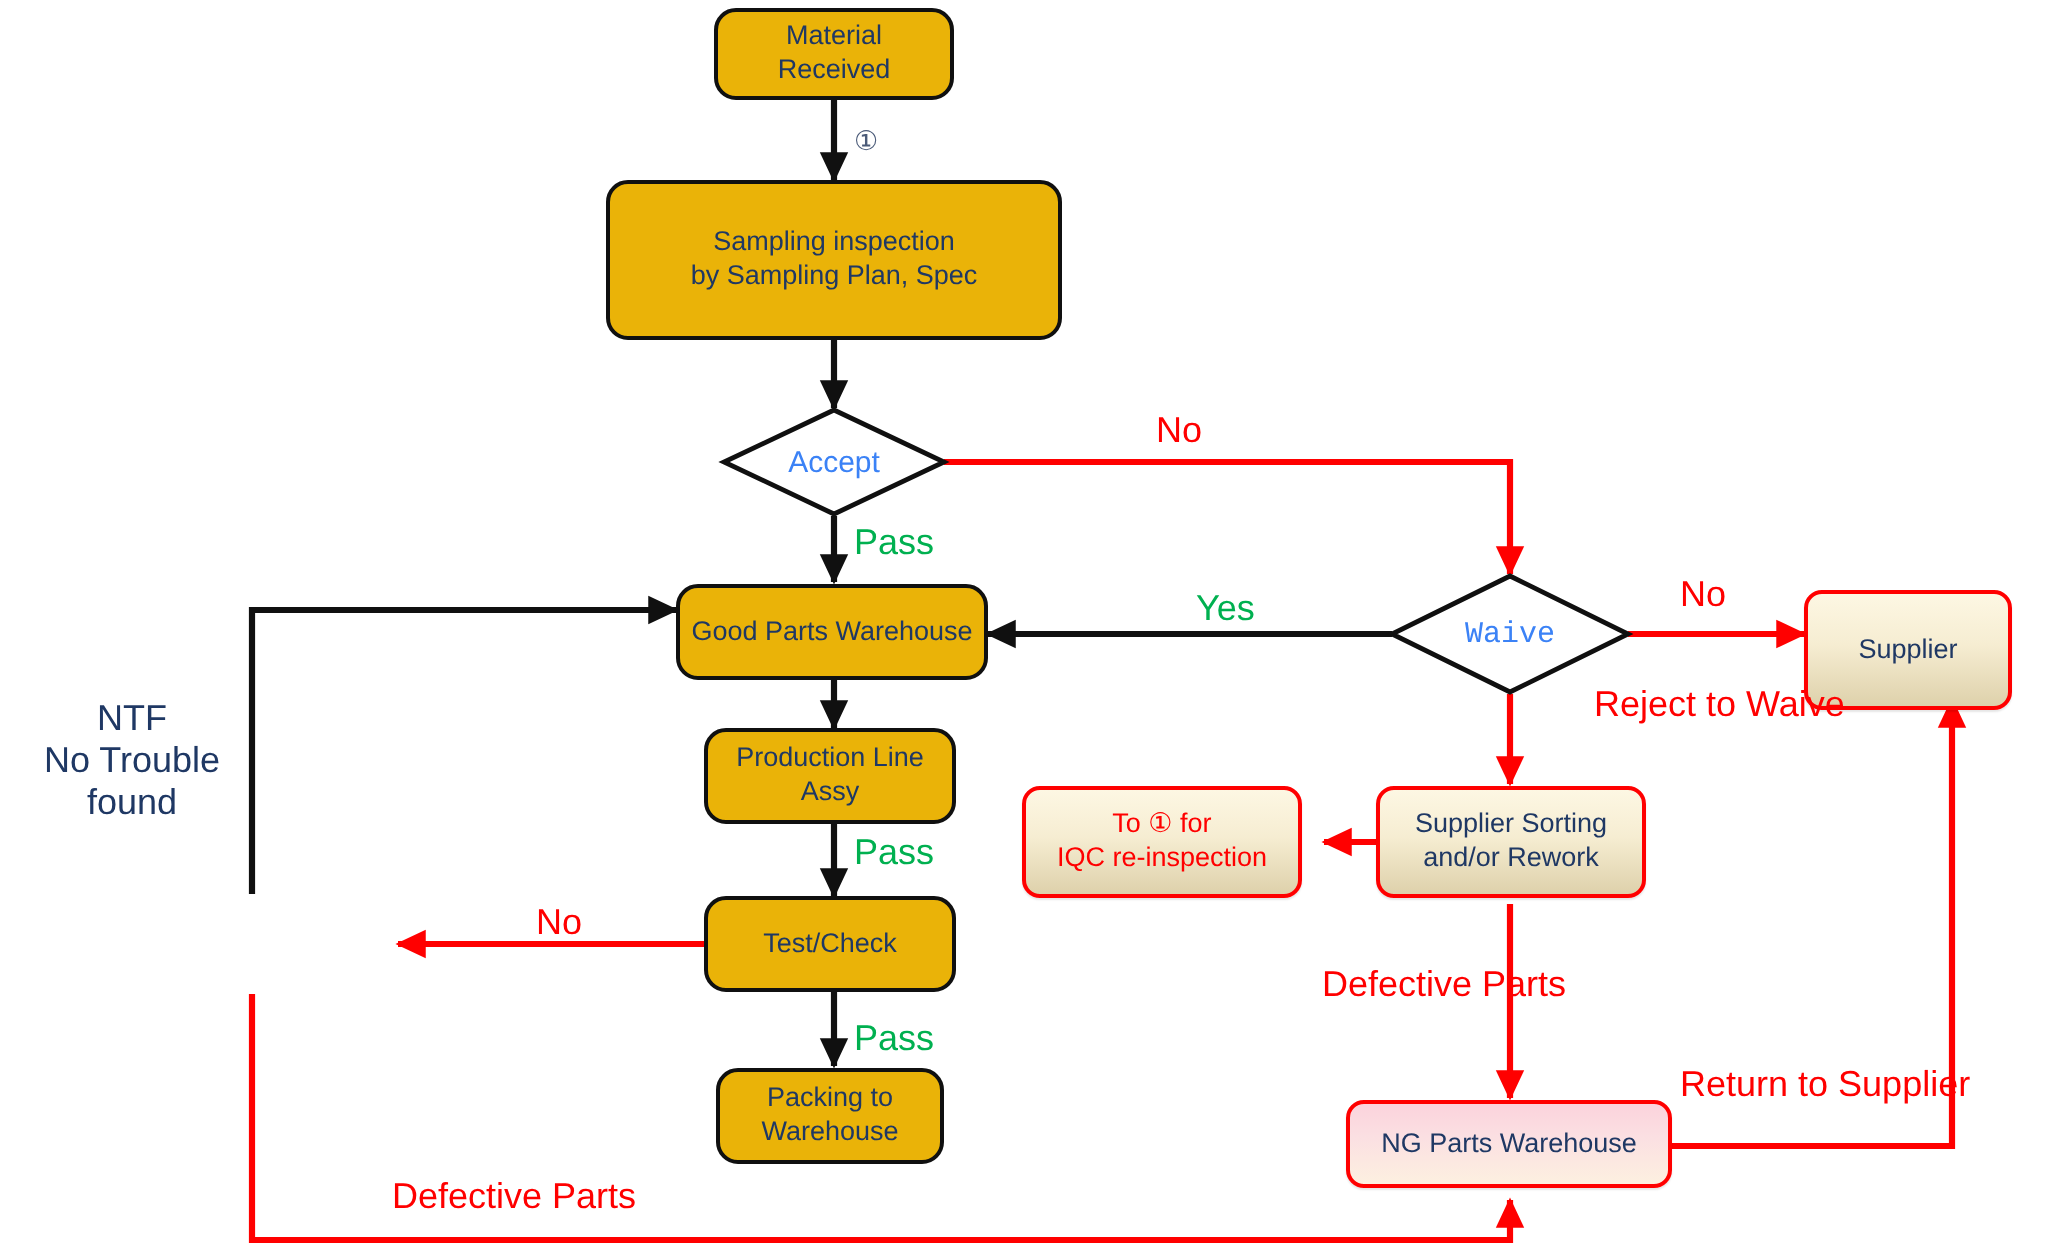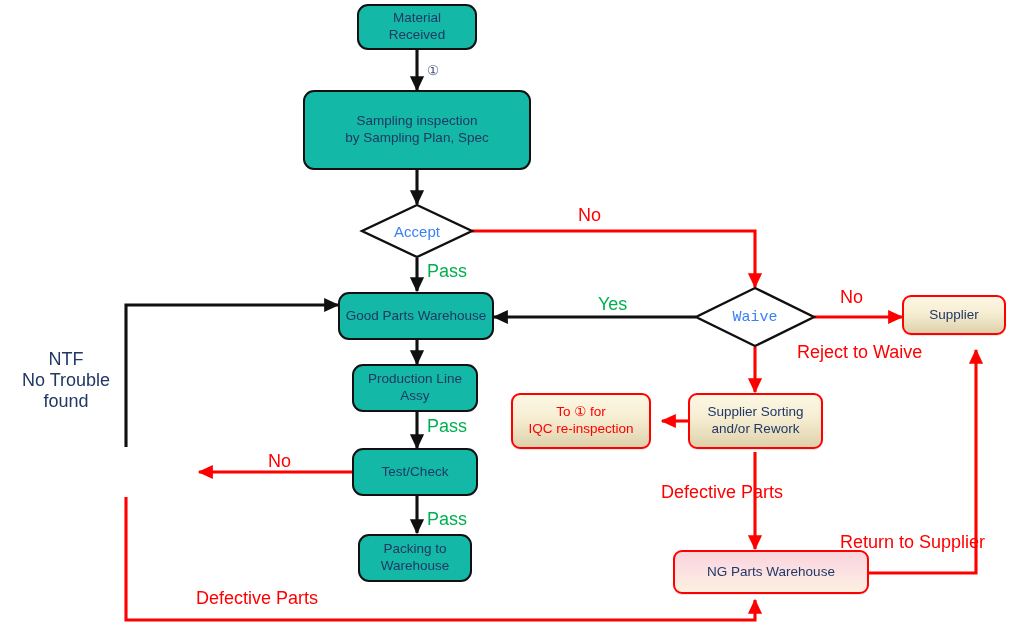--- a/index.html
+++ b/index.html
@@ -28,21 +28,21 @@
     display: flex;
     align-items: center;
     justify-content: center;
     text-align: center;
     line-height: 1.25;
     color: #1f3864;
     font-size: 13.5px;
     white-space: pre-line;
   }
   .proc {
-    background: #14b8a6;
+    background: #eab308;
     border: 2.2px solid #101010;
     border-radius: 11px;
   }
   .tan {
     border: 2.4px solid #ff0000;
     border-radius: 9px;
     background: linear-gradient(180deg, #fdf7e3 0%, #f6edd2 45%, #ded1ab 100%);
     box-shadow: 0 1px 1px rgba(0,0,0,0.10);
   }
   .tan-red-text { color: #ff0000; }
@@ -147,30 +147,30 @@
   <div class="node proc" style="left:352px; top:364px; width:126px; height:48px;">Production Line
 Assy</div>
 
   <div class="node proc" style="left:352px; top:448px; width:126px; height:48px;">Test/Check</div>
 
   <div class="node proc" style="left:358px; top:534px; width:114px; height:48px;">Packing to
 Warehouse</div>
 
   <div class="diamond-label" style="left:700px; top:304px; width:110px; height:26px;font-family:Liberation Mono, monospace;">Waive</div>
 
-  <div class="node tan" style="left:902px; top:295px; width:104px; height:40px;">Supplier</div>
+  <div class="node tan" style="left:902px; top:295px; width:104px; height:60px;">Supplier</div>
 
   <div class="node tan" style="left:688px; top:393px; width:135px; height:56px;">Supplier Sorting
 and/or Rework</div>
 
   <div class="node tan tan-red-text" style="left:511px; top:393px; width:140px; height:56px;">To ① for
 IQC re-inspection</div>
 
 
-  <div class="node pink" style="left:673px; top:550px; width:196px; height:44px;">NG Parts Warehouse</div>
+  <div class="node pink" style="left:673px; top:550px; width:163px; height:44px;">NG Parts Warehouse</div>
 
   <div class="circ-num" style="left:427px; top:62px;">①</div>
 
   <div class="edge-label red" style="left:578px; top:205px;">No</div>
 
   <div class="edge-label green" style="left:427px; top:261px;">Pass</div>
 
   <div class="edge-label green" style="left:598px; top:294px;">Yes</div>
 
   <div class="edge-label red" style="left:840px; top:287px;">No</div>

